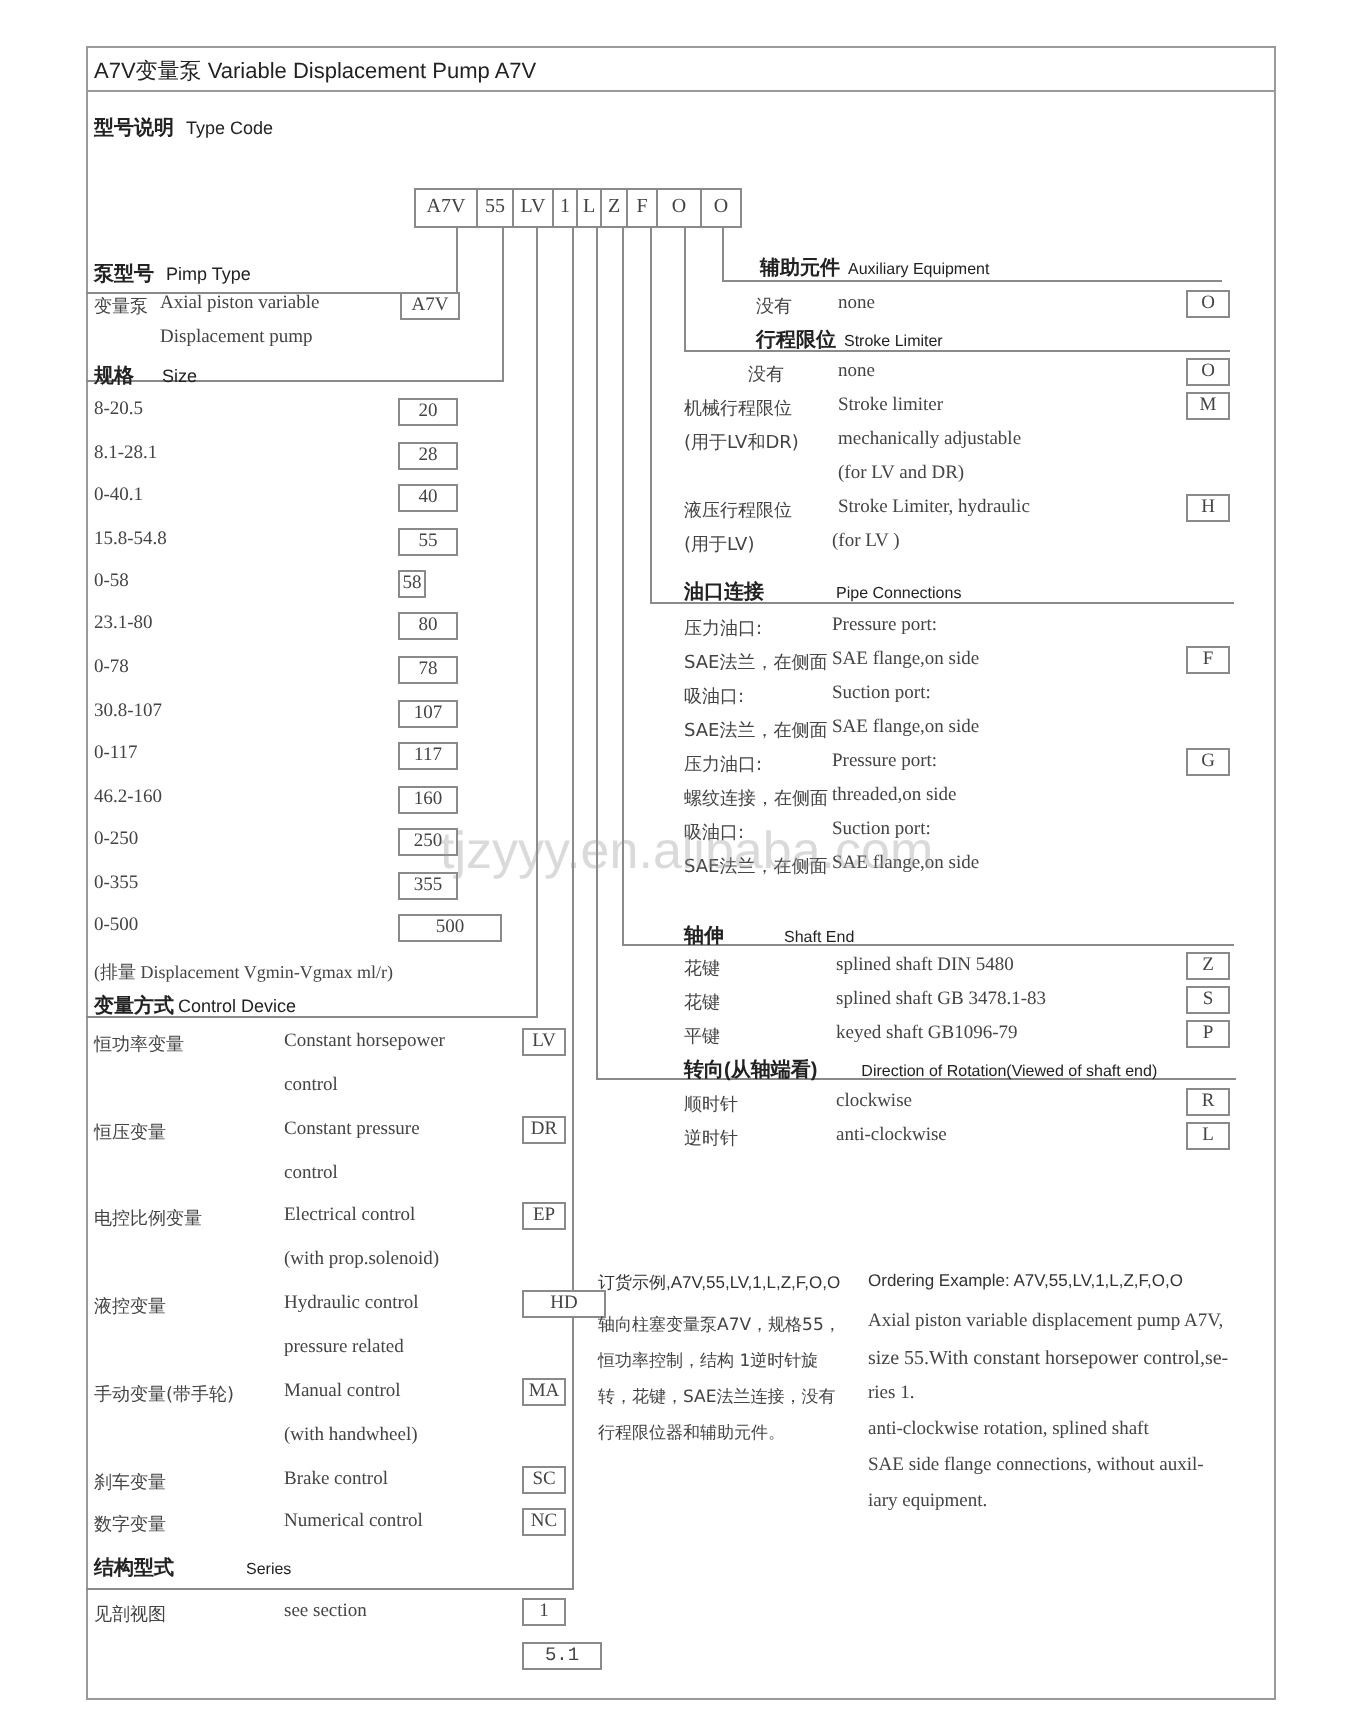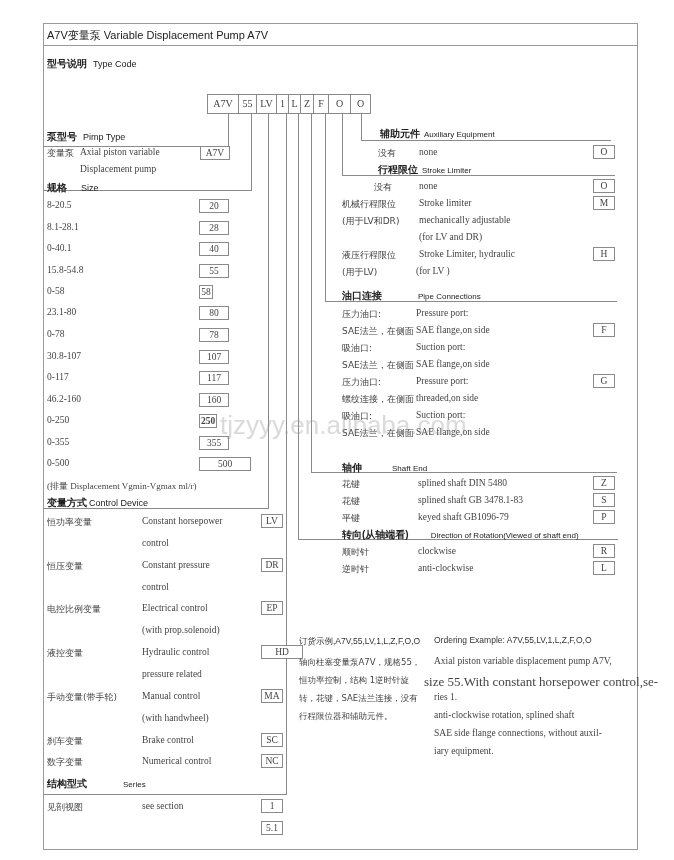--- a/index.html
+++ b/index.html
@@ -90,21 +90,21 @@
 <div class="box" style="left:199px;top:306px;width:30px;">80</div>
 <div class="abs t" style="left:47px;top:329px;">0-78</div>
 <div class="box" style="left:199px;top:328px;width:30px;">78</div>
 <div class="abs t" style="left:47px;top:351px;">30.8-107</div>
 <div class="box" style="left:199px;top:350px;width:30px;">107</div>
 <div class="abs t" style="left:47px;top:372px;">0-117</div>
 <div class="box" style="left:199px;top:371px;width:30px;">117</div>
 <div class="abs t" style="left:47px;top:394px;">46.2-160</div>
 <div class="box" style="left:199px;top:393px;width:30px;">160</div>
 <div class="abs t" style="left:47px;top:415px;">0-250</div>
-<div class="box" style="left:199px;top:414px;width:18px;font-weight:bold;">250</div>
+<div class="box" style="left:199px;top:414px;width:30px;">250</div>
 <div class="abs t" style="left:47px;top:437px;">0-355</div>
 <div class="box" style="left:199px;top:436px;width:30px;">355</div>
 <div class="abs t" style="left:47px;top:458px;">0-500</div>
 <div class="box" style="left:199px;top:457px;width:52px;">500</div>
 <div class="abs t" style="left:47px;top:480px;font-size:9px;">(排量 Displacement Vgmin-Vgmax ml/r)</div>
 
 <div class="abs hdr" style="left:47px;top:496px;"><b style="margin-right:2px">变量方式</b><span>Control Device</span></div>
 
 <div class="abs cn" style="left:47px;top:516px;">恒功率变量</div>
 <div class="abs t" style="left:142px;top:516px;">Constant horsepower</div>
@@ -136,21 +136,21 @@
 <div class="box" style="left:261px;top:733px;width:22px;">SC</div>
 
 <div class="abs cn" style="left:47px;top:756px;">数字变量</div>
 <div class="abs t" style="left:142px;top:756px;">Numerical control</div>
 <div class="box" style="left:261px;top:754px;width:22px;">NC</div>
 
 <div class="abs hdr" style="left:47px;top:777px;"><b style="margin-right:36px">结构型式</b><span style="font-size:8px">Series</span></div>
 <div class="abs cn" style="left:47px;top:801px;">见剖视图</div>
 <div class="abs t" style="left:142px;top:801px;">see section</div>
 <div class="box" style="left:261px;top:799px;width:22px;">1</div>
-<div class="box" style="left:261px;top:821px;width:22px;">5.1</div>
+<div class="box" style="left:261px;top:821px;width:40px;font-family:Liberation Mono, monospace;">5.1</div>
 
 <div class="abs hdr" style="left:380px;top:127px;"><b style="margin-right:4px">辅助元件</b><span style="font-size:8px">Auxiliary Equipment</span></div>
 <div class="abs cn" style="left:378px;top:147px;">没有</div>
 <div class="abs t" style="left:419px;top:147px;">none</div>
 <div class="box" style="left:593px;top:145px;width:22px;">O</div>
 
 <div class="abs hdr" style="left:378px;top:163px;"><b style="margin-right:4px">行程限位</b><span style="font-size:8px">Stroke Limiter</span></div>
 <div class="abs cn" style="left:374px;top:181px;">没有</div>
 <div class="abs t" style="left:419px;top:181px;">none</div>
 <div class="box" style="left:593px;top:179px;width:22px;">O</div>
@@ -209,19 +209,19 @@
 <div class="box" style="left:593px;top:561px;width:22px;">L</div>
 
 <div class="abs sans" style="left:299px;top:636px;font-size:8.5px;color:#333;">订货示例,A7V,55,LV,1,L,Z,F,O,O</div>
 <div class="abs cn" style="left:299px;top:657px;font-size:8.5px;">轴向柱塞变量泵A7V，规格55，</div>
 <div class="abs cn" style="left:299px;top:675px;font-size:8.5px;">恒功率控制，结构 1逆时针旋</div>
 <div class="abs cn" style="left:299px;top:693px;font-size:8.5px;">转，花键，SAE法兰连接，没有</div>
 <div class="abs cn" style="left:299px;top:711px;font-size:8.5px;">行程限位器和辅助元件。</div>
 
 <div class="abs sans" style="left:434px;top:635px;font-size:8.5px;color:#333;">Ordering Example: A7V,55,LV,1,L,Z,F,O,O</div>
 <div class="abs t" style="left:434px;top:656px;font-size:9.5px;">Axial piston variable displacement pump A7V,</div>
-<div class="abs t" style="left:424px;top:674px;font-size:13px;">size 55.With constant horsepower control,se-</div>
+<div class="abs t" style="left:434px;top:674px;font-size:10px;">size 55.With constant horsepower control,se-</div>
 <div class="abs t" style="left:434px;top:692px;font-size:9.5px;">ries 1.</div>
 <div class="abs t" style="left:434px;top:710px;font-size:9.5px;">anti-clockwise rotation, splined shaft</div>
 <div class="abs t" style="left:434px;top:728px;font-size:9.5px;">SAE side flange connections, without auxil-</div>
 <div class="abs t" style="left:434px;top:746px;font-size:9.5px;">iary equipment.</div>
 
 <div class="watermark" style="left:220px;top:410px;">tjzyyy.en.alibaba.com</div>
 
 </body></html>

